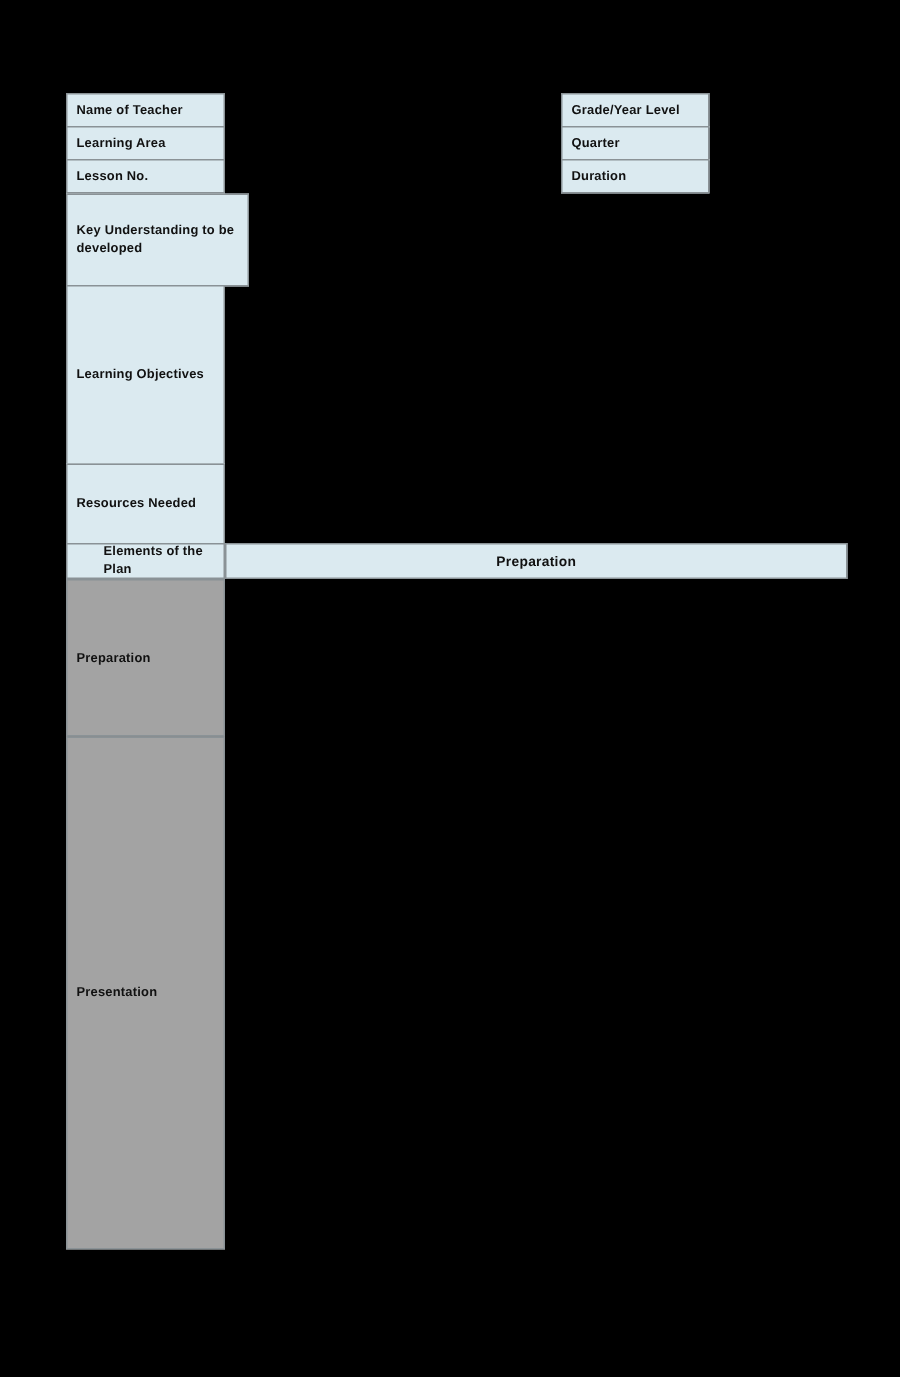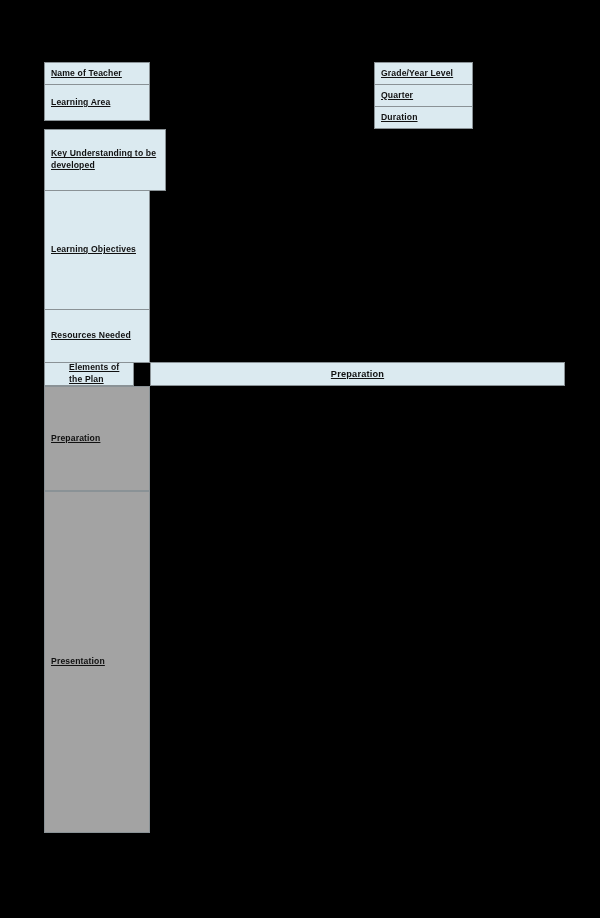--- a/index.html
+++ b/index.html
@@ -35,38 +35,41 @@
     padding: 0 6px;
     font-size: 8.6px;
     font-weight: bold;
     letter-spacing: 0.15px;
     color: #111111;
     line-height: 1.35;
   }
   .cell.tinted     { background: #dbeaf0; }
   .cell.plain      { background: #a3a3a3; }
   .cell.center     { justify-content: center; text-align: center; }
-  .cell .txt       { display: block; text-decoration: underline; }
+  .cell .txt       { display: block; }
 
   
   .cell.method-head { font-size: 9.2px; letter-spacing: 0.2px; }
 </style>
 </head>
 <body>
 
 <div id="page-root">
 
   <div class="cell tinted" style="left:44px; top:62px; width:106px; height:23px;">
     <span class="txt">Name of Teacher</span>
   </div>
 
-  <div class="cell tinted" style="left:44px; top:84px; width:106px; height:37px;">
+  <div class="cell tinted" style="left:44px; top:84px; width:106px; height:23px;">
     <span class="txt">Learning Area</span>
   </div>
 
+  <div class="cell tinted" style="left:44px; top:106px; width:106px; height:23px;">
+    <span class="txt">Lesson No.</span>
+  </div>
 
   <div class="cell tinted" style="left:374px; top:62px; width:99px; height:23px;">
     <span class="txt">Grade/Year Level</span>
   </div>
 
   <div class="cell tinted" style="left:374px; top:84px; width:99px; height:23px;">
     <span class="txt">Quarter</span>
   </div>
 
   <div class="cell tinted" style="left:374px; top:106px; width:99px; height:23px;">
@@ -78,21 +81,21 @@
   </div>
 
   <div class="cell tinted" style="left:44px; top:190px; width:106px; height:120px;">
     <span class="txt">Learning Objectives</span>
   </div>
 
   <div class="cell tinted" style="left:44px; top:309px; width:106px; height:54px;">
     <span class="txt">Resources Needed</span>
   </div>
 
-  <div class="cell tinted" style="left:44px; top:362px; width:90px; height:24px;padding-left:24px;">
+  <div class="cell tinted" style="left:44px; top:362px; width:106px; height:24px;padding-left:24px;">
     <span class="txt">Elements of the Plan</span>
   </div>
 
   <div class="cell tinted center method-head" style="left:150px; top:362px; width:415px; height:24px;">
     <span class="txt">Preparation</span>
   </div>
 
   <div class="cell plain" style="left:44px; top:386px; width:106px; height:105px;">
     <span class="txt">Preparation</span>
   </div>

